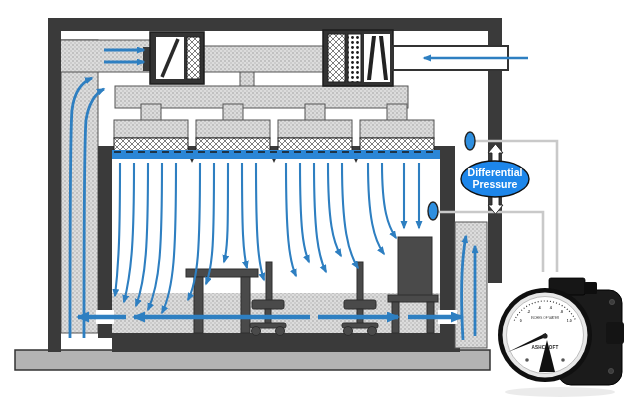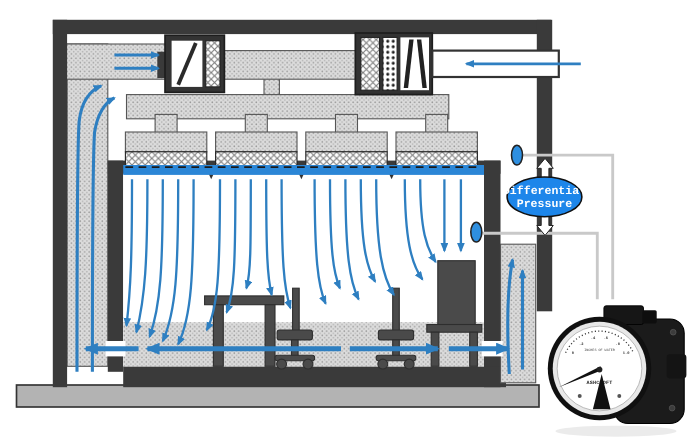--- a/index.html
+++ b/index.html
@@ -1,17 +1,17 @@
 <!DOCTYPE html>
 <html><head>
 <meta charset="utf-8">
 <style>
   html,body{margin:0;padding:0;background:#ffffff;}
   body{width:625px;height:400px;font-family:"Liberation Sans",sans-serif;overflow:hidden;}
-  #stage{width:503px;height:400px;position:relative;font-family:Liberation Mono, monospace;}
+  #stage{width:503px;height:400px;position:relative;}
   svg{display:block;}
   .dp-label-text{font-weight:bold;font-size:10.5px;fill:#ffffff;}
   .gauge-tick{font-size:3.4px;fill:#333;font-weight:bold;}
   .gauge-sub{font-size:3.1px;fill:#444;}
   .gauge-brand{font-size:4.6px;fill:#222;font-weight:bold;letter-spacing:.2px;}
 </style>
 </head>
 <body>
 
 <div id="stage">

